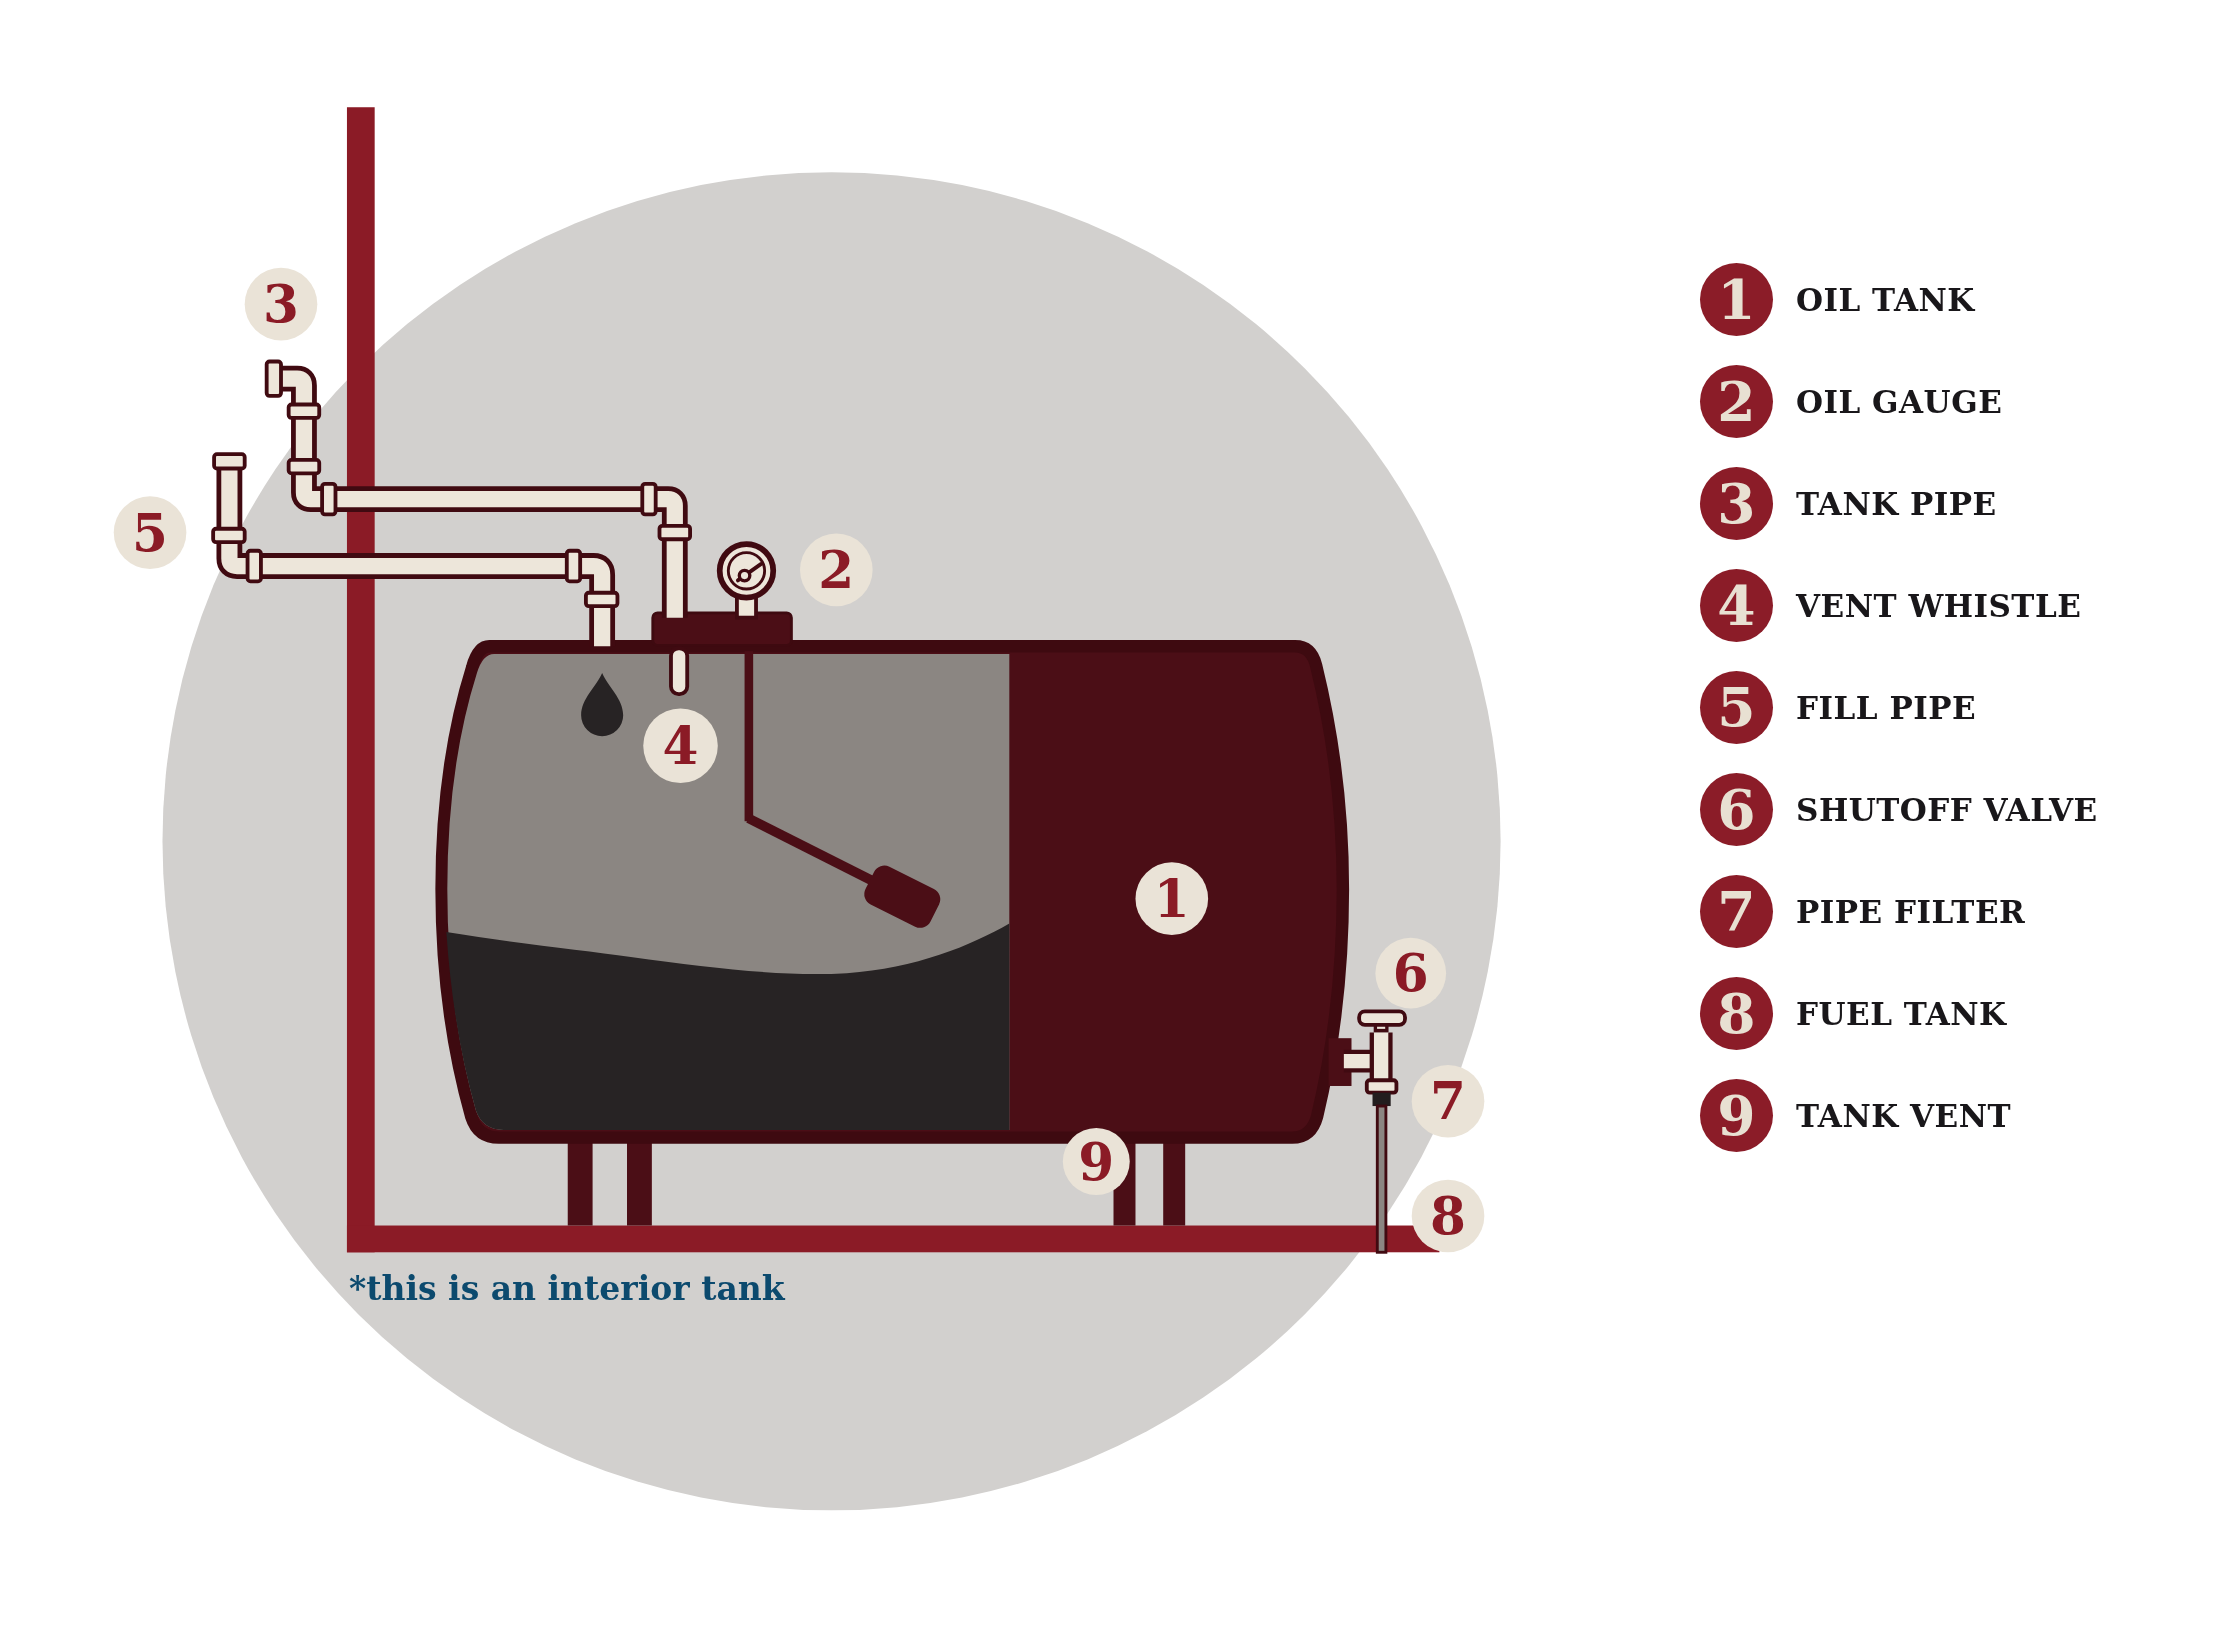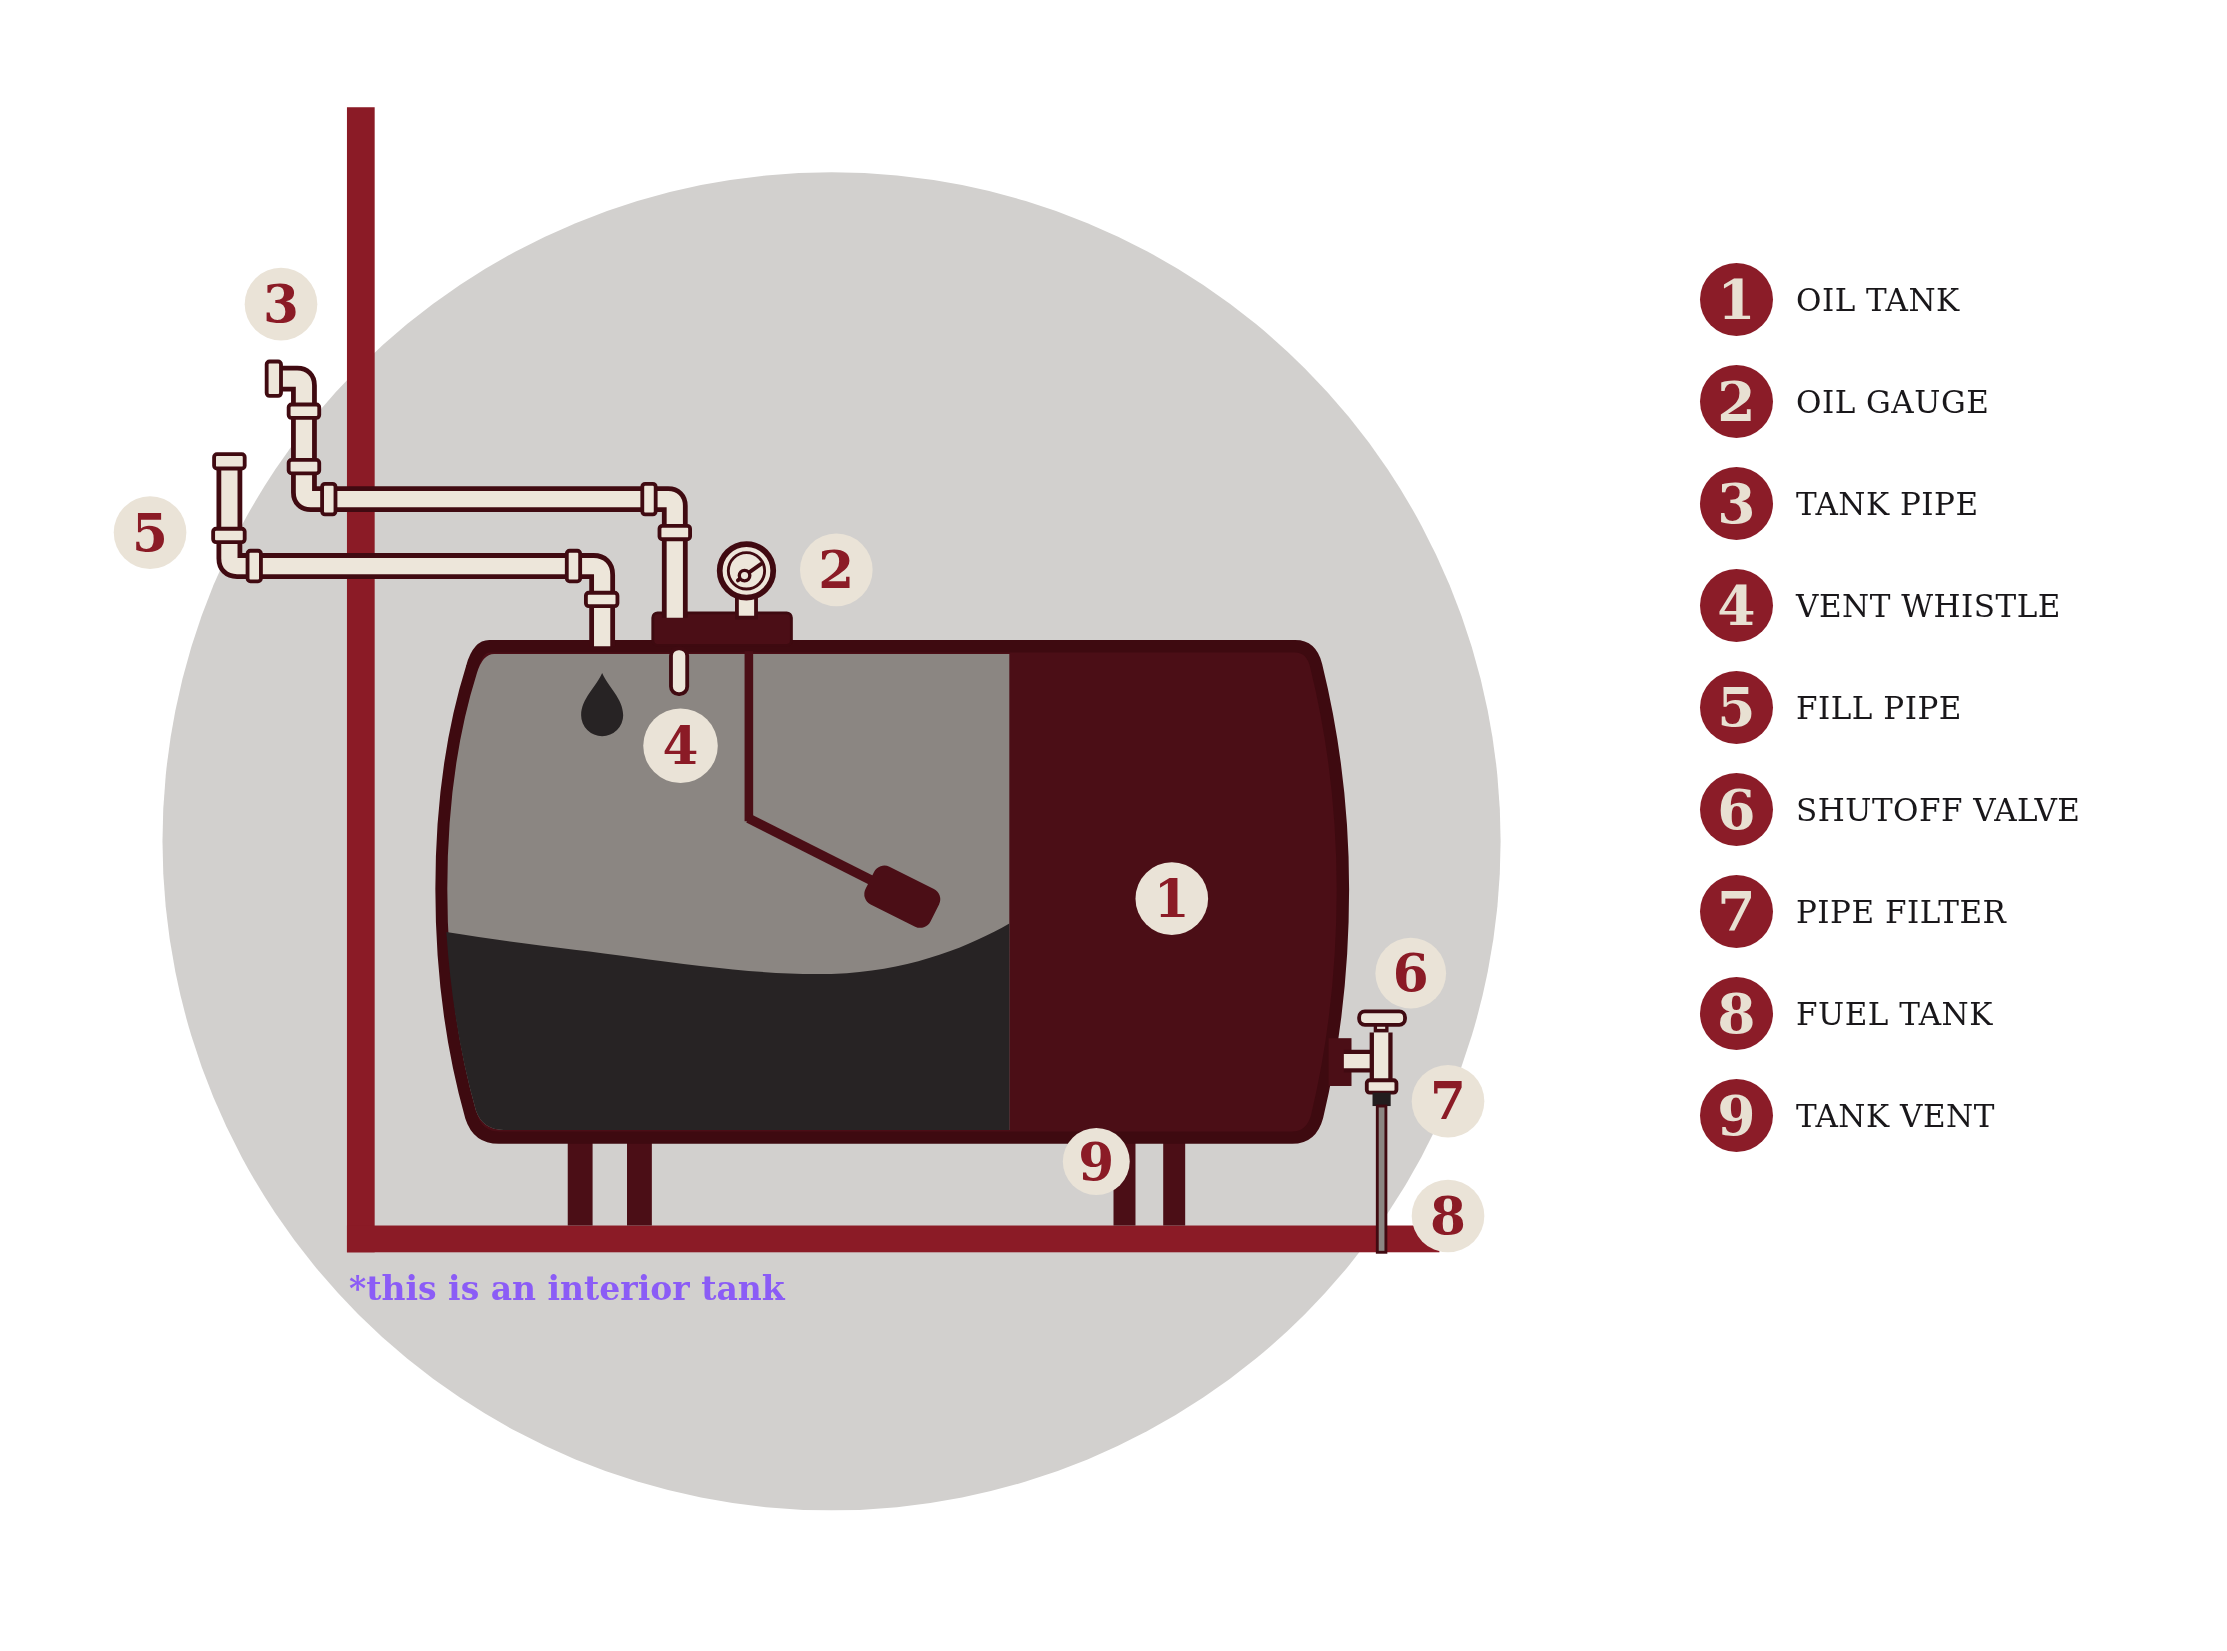--- a/index.html
+++ b/index.html
@@ -39,34 +39,34 @@
     font-family:"DejaVu Serif", serif;
     font-weight:bold;
     font-size:55px;
     line-height:73px;
     text-align:center;
     flex:0 0 auto;
   }
   .legend-label{
     margin-left:23px;
     font-family:"DejaVu Serif", serif;
-    font-weight:normal;
+    font-weight:bold;
     font-size:31px;
     letter-spacing:0.5px;
     color:#19171A;
     white-space:nowrap;
   }
   .footnote{
     position:absolute;
     left:349px;
     top:1269px;
     font-family:"DejaVu Serif", serif;
     font-weight:bold;
     font-size:33px;
-    color:#8b5cf6;
+    color:#0c4a6e;
   }
 </style>
 </head>
 <body>
 
 <div class="canvas">
 
   <svg class="diagram-svg" width="2227" height="1652" viewBox="0 0 2330 1728">
 
     <circle cx="870" cy="880" r="700" fill="#D2D0CE"></circle>

